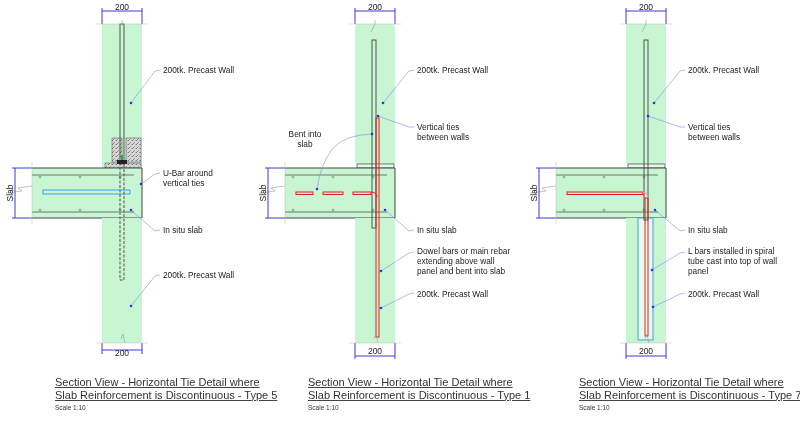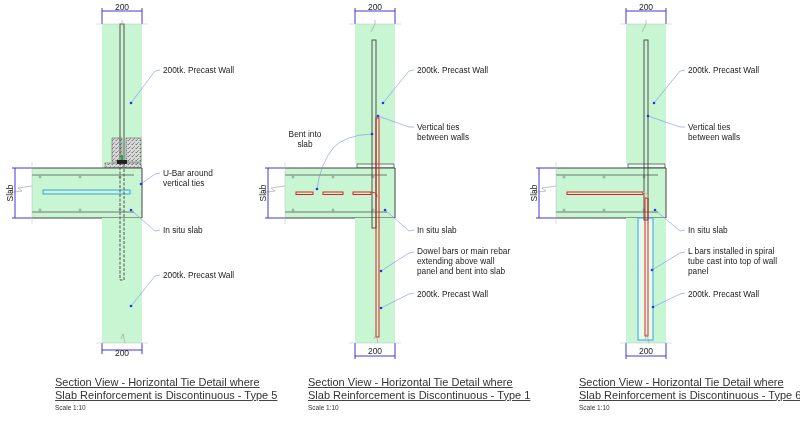--- a/index.html
+++ b/index.html
@@ -261,15 +261,15 @@
   <span class="t">Slab Reinforcement is Discontinuous - Type 5</span>
   <span class="s">Scale 1:10</span>
 </div>
 <div class="title" style="left:308px; top:376px;">
   <span class="t">Section View - Horizontal Tie Detail where</span>
   <span class="t">Slab Reinforcement is Discontinuous - Type 1</span>
   <span class="s">Scale 1:10</span>
 </div>
 <div class="title" style="left:579px; top:376px;">
   <span class="t">Section View - Horizontal Tie Detail where</span>
-  <span class="t">Slab Reinforcement is Discontinuous - Type 6</span>
+  <span class="t">Slab Reinforcement is Discontinuous - Type 7</span>
   <span class="s">Scale 1:10</span>
 </div>
 
 </body></html>

